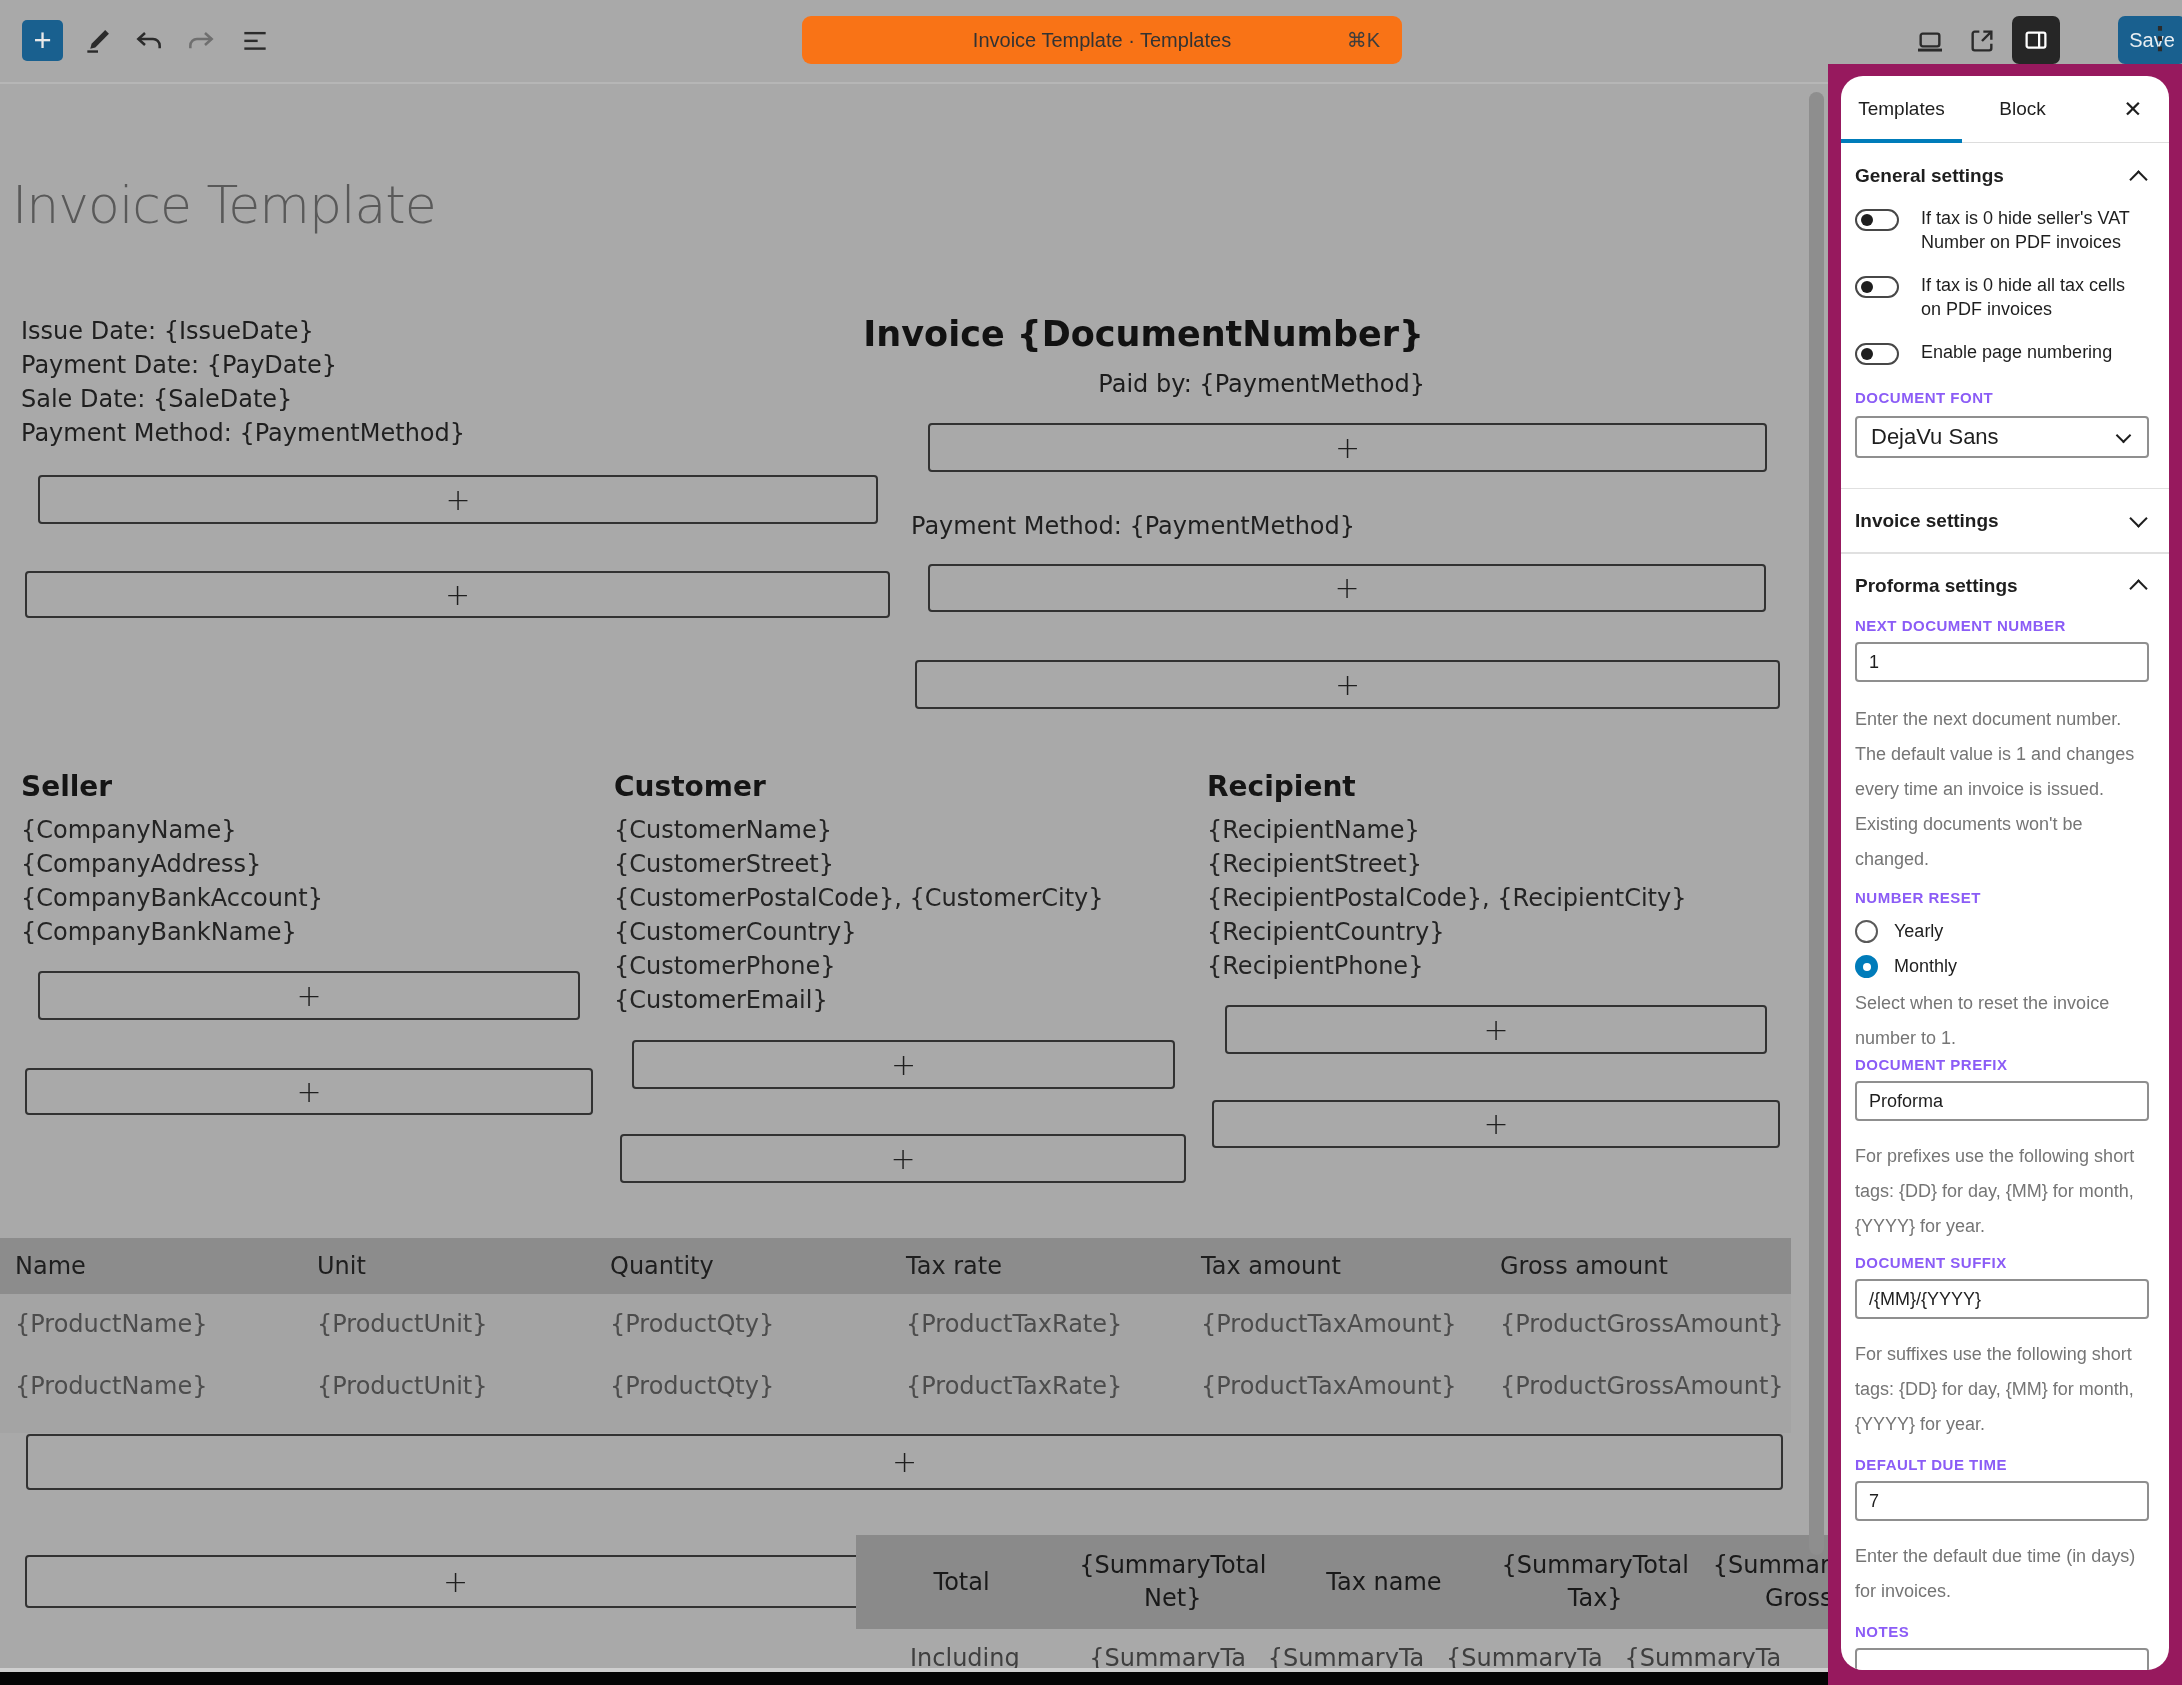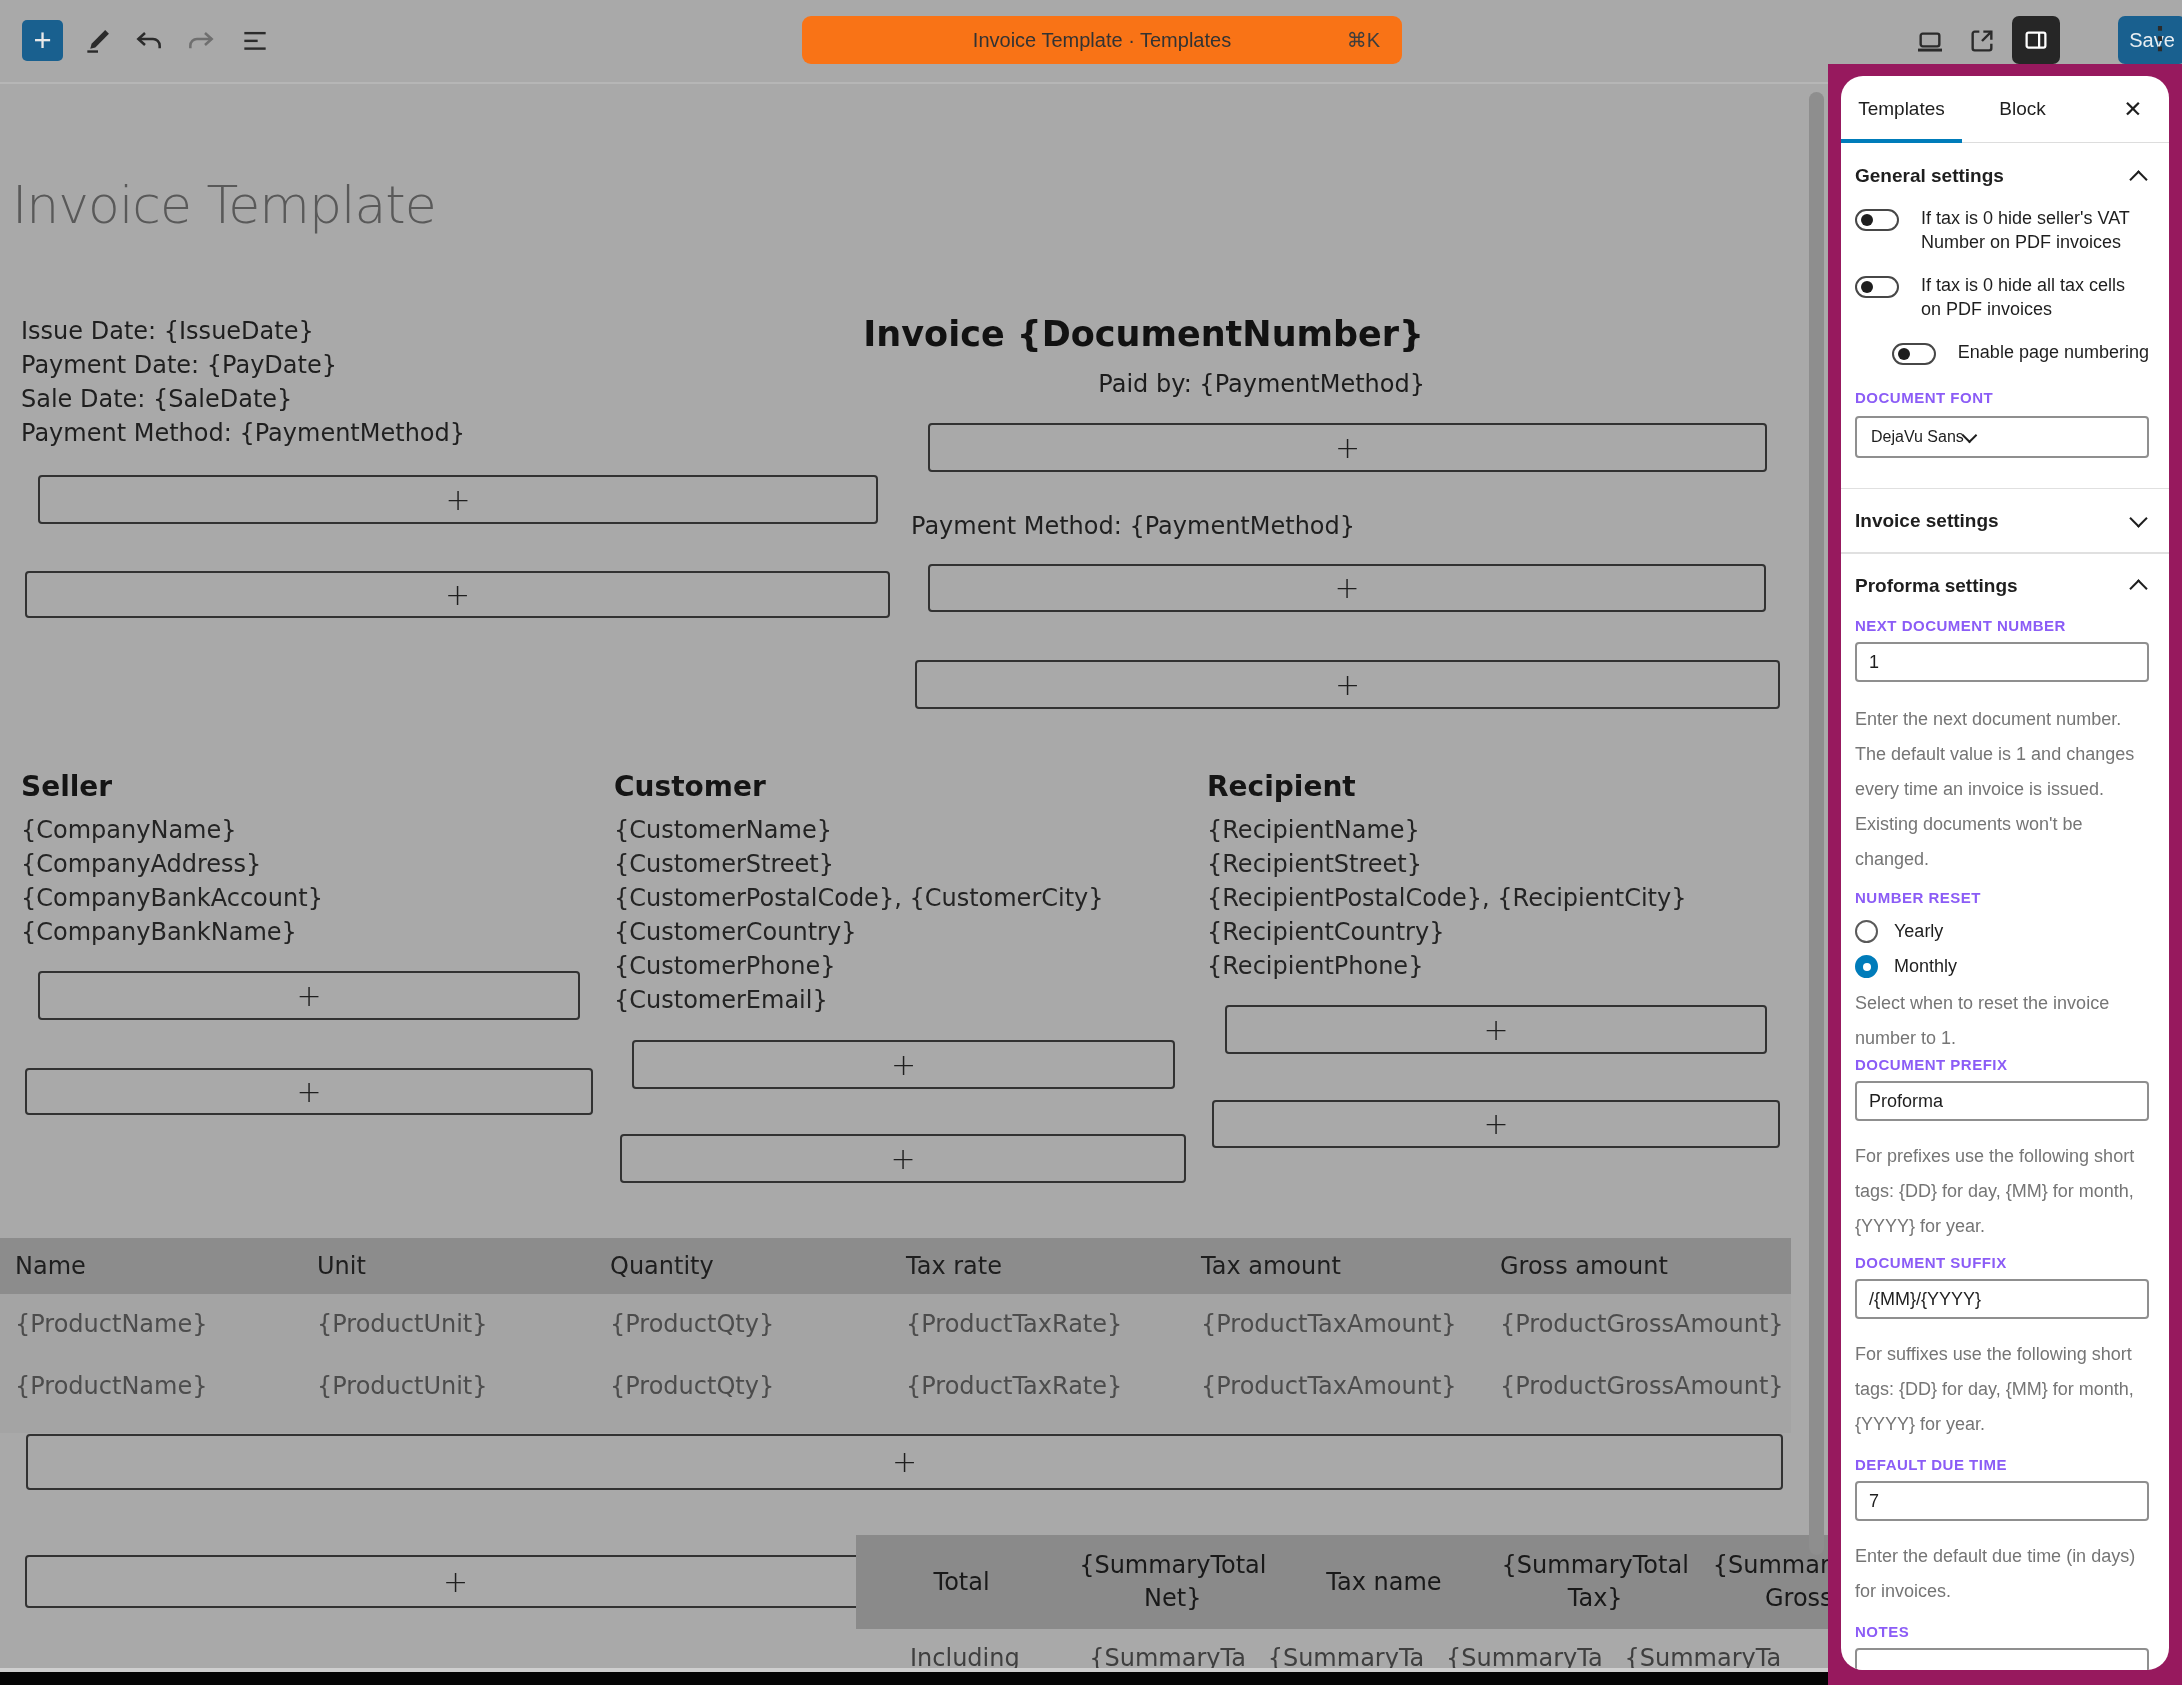--- a/index.html
+++ b/index.html
@@ -102,29 +102,29 @@
   .tab-close{position:absolute;right:14px;top:0;bottom:0;width:44px;display:flex;align-items:center;
              justify-content:center;font-size:23px;color:#1e1e1e;}
   .pcontent{padding:0 20px 0 14px;}
   .sec-row{display:flex;align-items:center;justify-content:space-between;}
   .sec-hdr{font-size:19px;font-weight:600;color:#1e1e1e;}
   .hdr-gs{margin-top:22px;}
   .chev{width:11px;height:11px;border-right:2.4px solid #1e1e1e;border-bottom:2.4px solid #1e1e1e;
         display:inline-block;margin-right:4px;}
   .chev.down{transform:rotate(45deg);margin-top:-4px;}
   .chev.up{transform:rotate(-135deg);margin-top:6px;}
-  .toggle-row{display:flex;gap:22px;margin-top:18px;align-items:flex-start;justify-content:flex-end;}
+  .toggle-row{display:flex;gap:22px;margin-top:18px;align-items:flex-start;}
   .toggle-row .t-label{font-size:18px;line-height:24px;padding-top:1px;}
   .toggle{width:44px;height:22px;border:2px solid #474747;border-radius:13px;background:#fff;
           position:relative;flex:none;margin-top:4px;box-sizing:border-box;}
   .toggle .knob{position:absolute;left:4px;top:3px;width:12px;height:12px;border-radius:50%;background:#1e1e1e;}
   .field-label{font-size:15px;font-weight:600;letter-spacing:0.5px;color:#8b5cf6;text-transform:uppercase;}
   .lab-font{margin-top:24px;}
   .select{margin-top:10px;height:42px;border:2px solid #8f8f8f;border-radius:4px;background:#fff;
-          display:flex;align-items:center;padding:16px 14px;font-size:16px;
+          display:flex;align-items:center;justify-content:space-between;padding:16px 14px;font-size:22px;
           box-sizing:border-box;}
   .select .chev{width:9px;height:9px;border-width:2px;}
   .divider{height:1px;background:#e0e0e0;margin:0 -20px 0 -14px;}
   .div-a{margin-top:30px;}
   .coll-row{height:63px;display:flex;align-items:center;justify-content:space-between;}
   .tinput{margin-top:8px;height:40px;border:2px solid #8f8f8f;border-radius:4px;background:#fff;
           font-size:18px;padding:0 12px;width:100%;box-sizing:border-box;color:#1e1e1e;
           font-family:"Liberation Sans",sans-serif;}
   .help{font-size:18px;color:#757575;line-height:35px;}
   .radio-row{display:flex;align-items:center;gap:16px;font-size:18px;}

